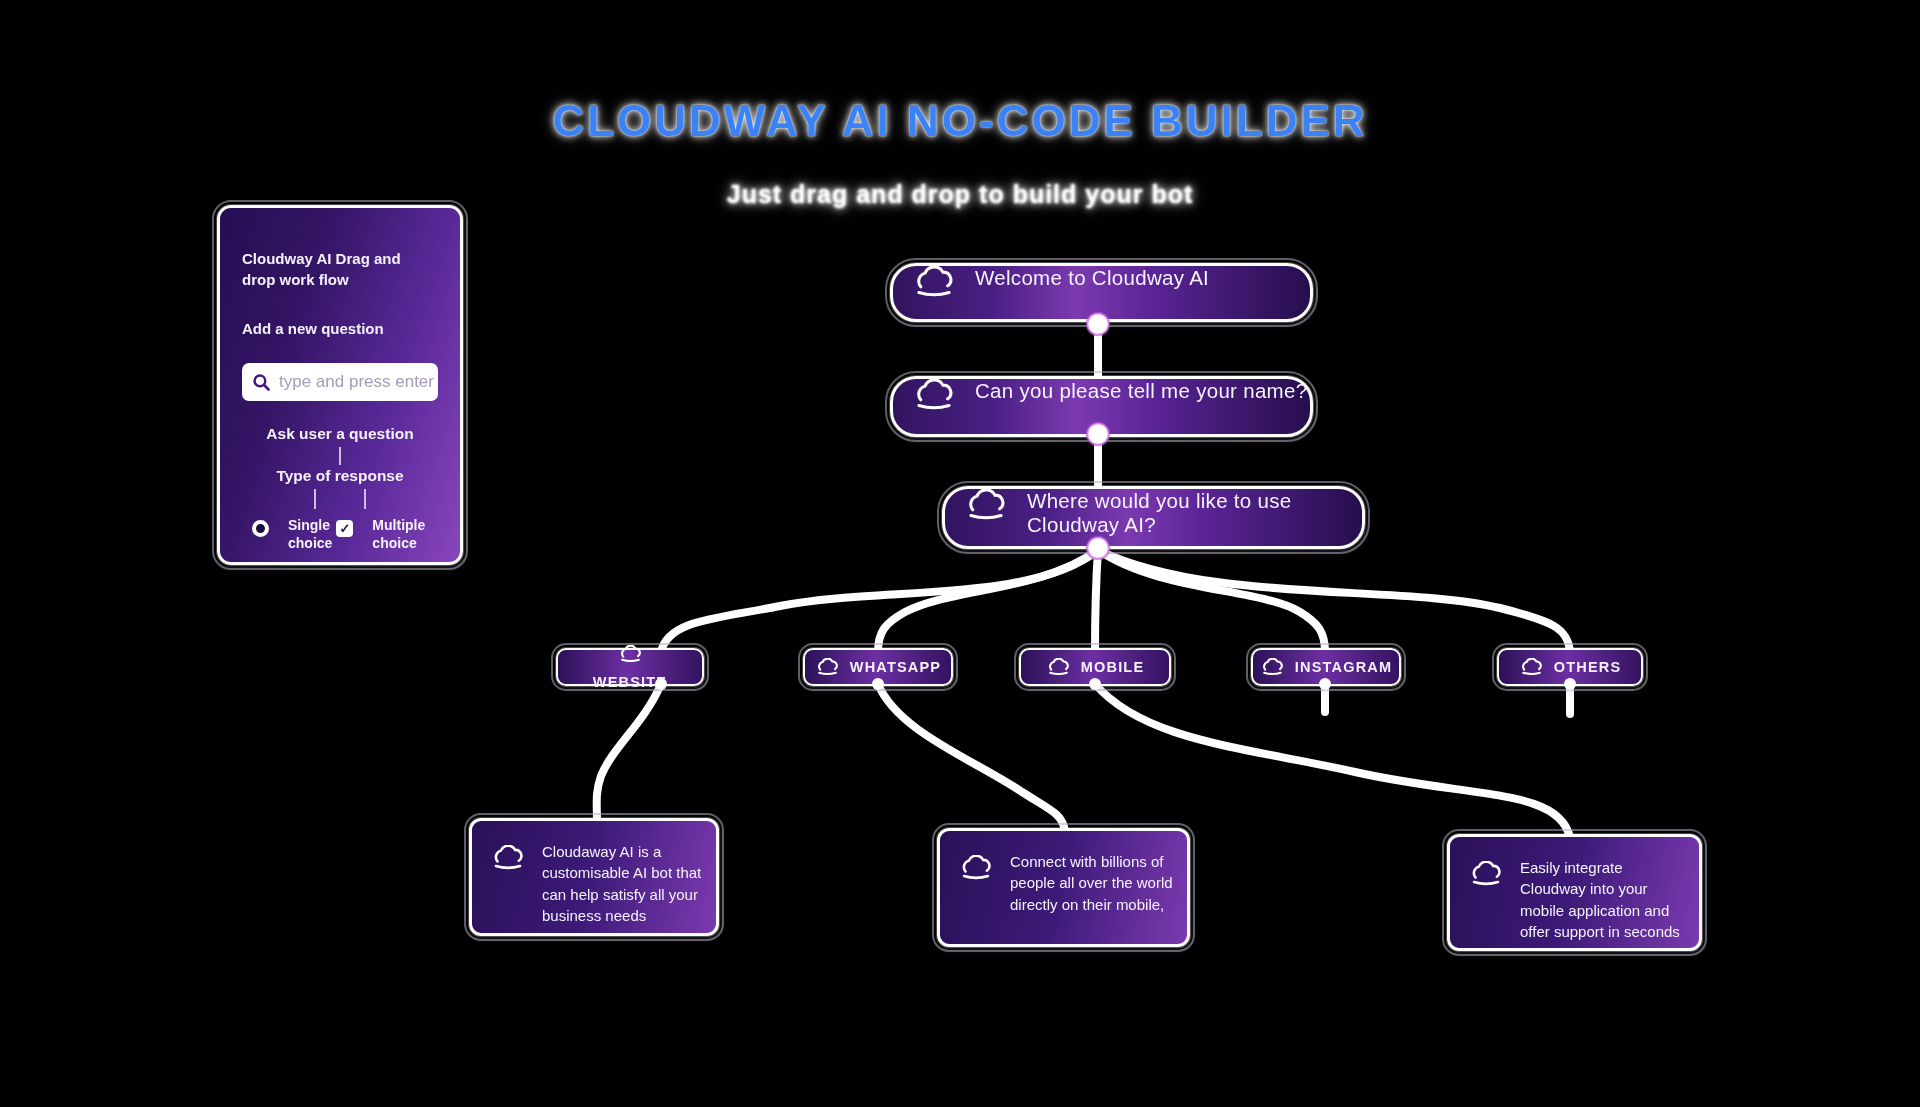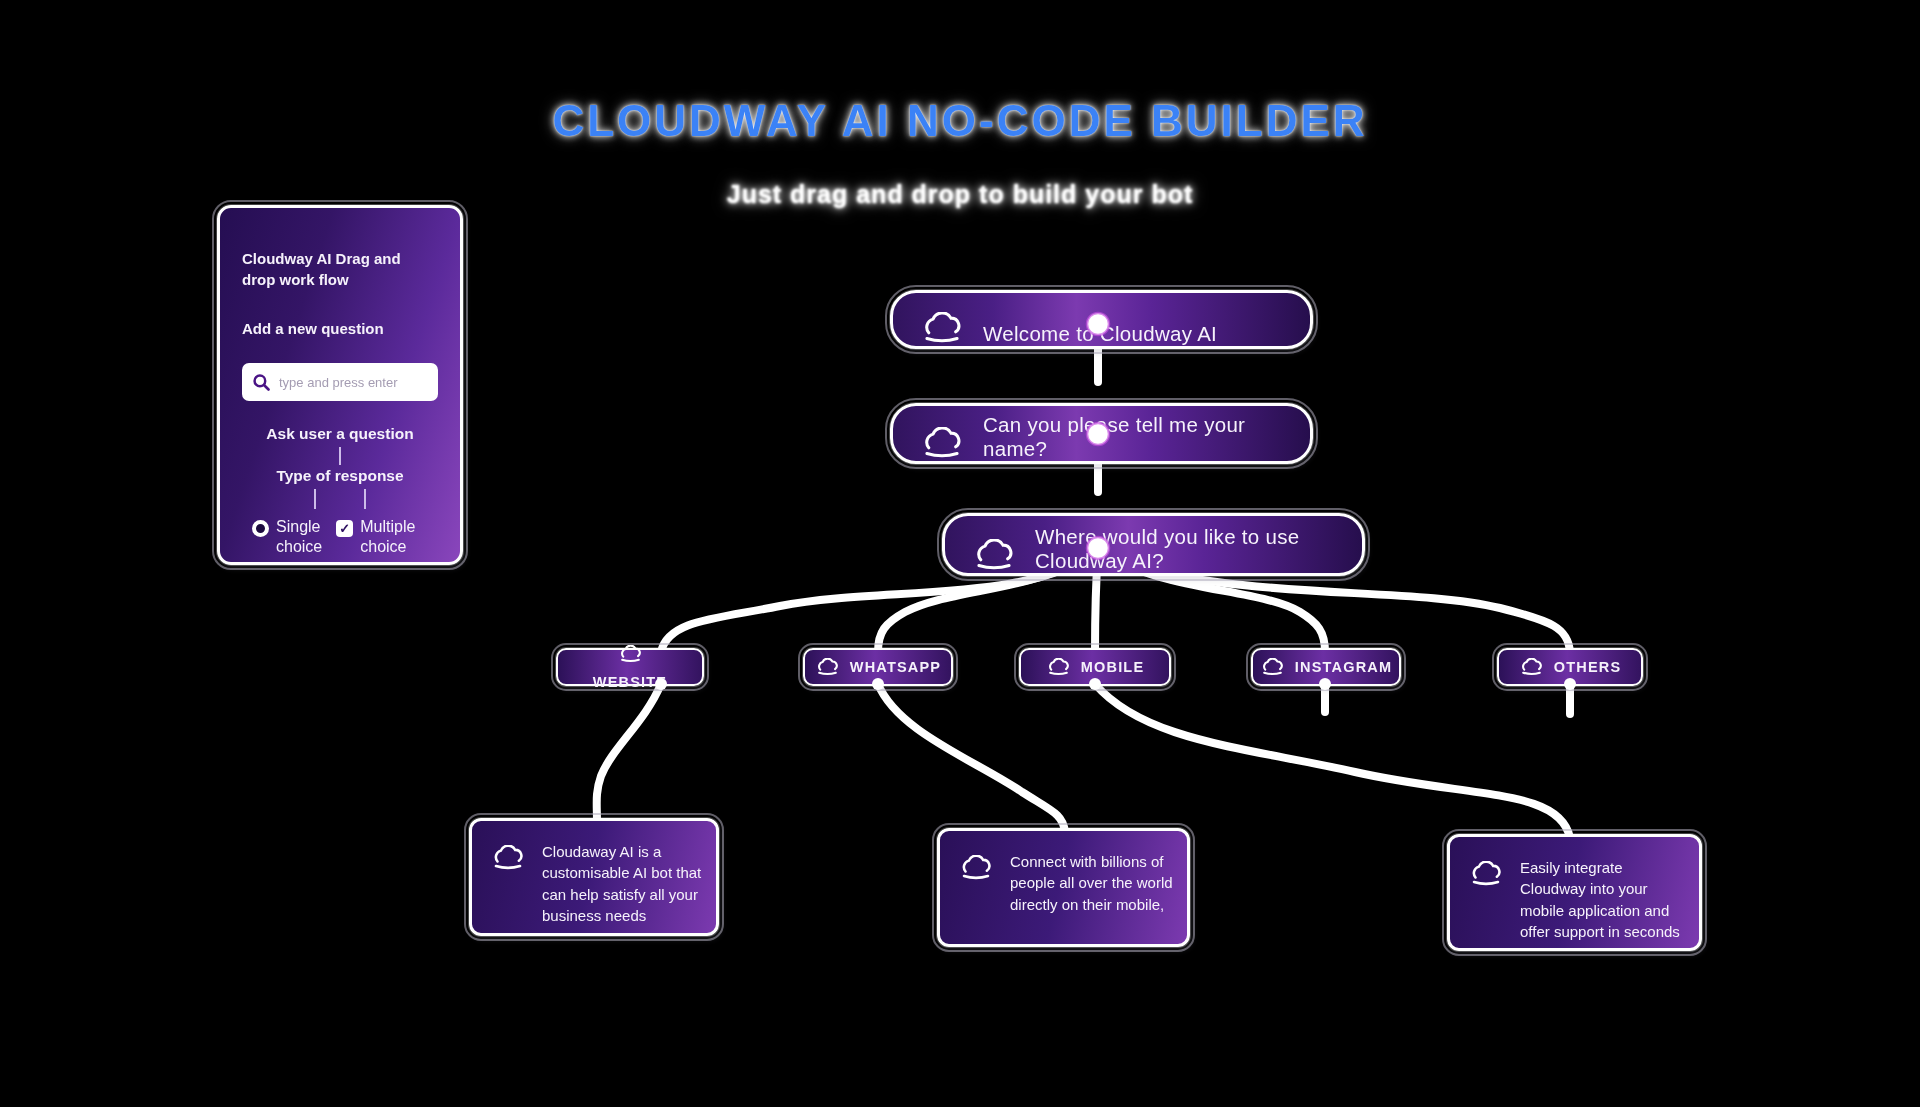--- a/index.html
+++ b/index.html
@@ -35,46 +35,46 @@
     background: linear-gradient(108deg, #250e52 0%, #341566 32%, #5b2a9b 68%, #8a46bc 100%);
     padding: 40px 22px 18px 22px;
   }
   .panel-heading { font-size: 15px; line-height: 1.4; font-weight: 600; }
   .panel-add { font-size: 15px; font-weight: 600; margin-top: 30px; }
   .searchbox {
     margin-top: 26px; height: 38px; background: #ffffff; border-radius: 7px;
     display: flex; align-items: center; padding: 0 10px; gap: 8px;
   }
   .searchbox input {
-    border: none; outline: none; flex: 1; font-size: 13px; color: #333;
+    border: none; outline: none; flex: 1; font-size: 17px; color: #333;
     font-family: "Liberation Sans", sans-serif; background: transparent;
   }
   .searchbox input::placeholder { color: #a49cb2; }
   .ask-label { margin-top: 24px; text-align: center; font-size: 15.5px; font-weight: 600; }
   .tree-line-v { width: 2px; height: 18px; background: #cdbce9; margin: 4px auto 2px auto; }
   .resp-label { text-align: center; font-size: 15.5px; font-weight: 600; }
   .branch-lines { display: flex; justify-content: space-between; padding: 0 72px; margin-top: 4px; }
   .branch-lines span { width: 2px; height: 20px; background: #cdbce9; }
   .options-row { display: flex; justify-content: space-between; margin-top: 8px; padding: 0 10px; }
   .option { display: flex; align-items: flex-start; gap: 7px; cursor: pointer; }
-  .option-label { font-size: 16px; line-height: 1.25; font-weight: 400; }
+  .option-label { font-size: 14px; line-height: 1.25; font-weight: 700; margin-left: 12px; }
   .radio-glyph {
     width: 17px; height: 17px; border-radius: 50%; border: 4.5px solid #ffffff;
     background: #1d0b40; margin-top: 3px; flex: 0 0 auto;
   }
   .check-glyph {
     width: 17px; height: 17px; border-radius: 4px; background: #ffffff; color: #2d1060;
     font-size: 13px; font-weight: 900; line-height: 17px; text-align: center; margin-top: 3px; flex: 0 0 auto;
   }
 
   
   .node {
     position: absolute; border-radius: 26px;
     background: linear-gradient(90deg, #31145e 0%, #4a1f85 24%, #7c3ab0 44%, #5a2496 62%, #260e4d 100%);
-    display: flex; align-items: flex-end; padding-left: 26px; gap: 18px; margin-top: 27px;
+    display: flex; align-items: flex-start; padding-left: 18px; gap: 18px;
   }
   .node-label { font-size: 20.5px; font-weight: 500; letter-spacing: .3px; }
 
   .channel {
     position: absolute; height: 38px; border-radius: 10px;
     background: linear-gradient(90deg, #2c1158 0%, #6c2fa4 48%, #33135f 100%);
     display: flex; align-items: center; justify-content: center; gap: 10px;
     border-width: 2.5px;
   }
   .channel-label { font-size: 14.5px; font-weight: 600; letter-spacing: 1.2px; }

